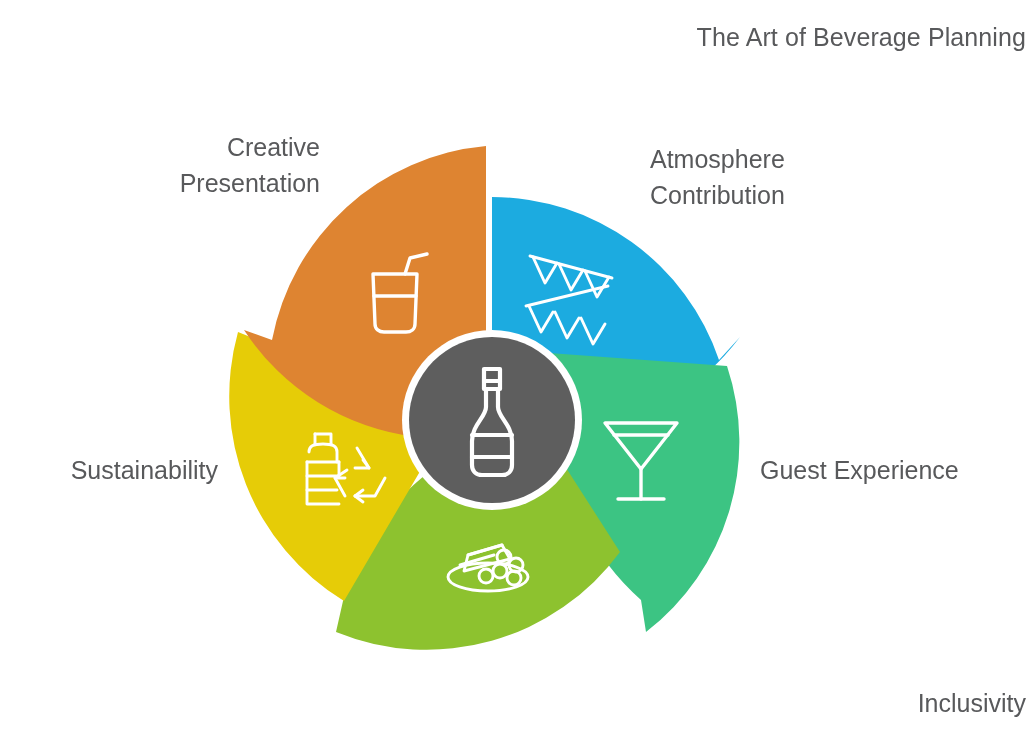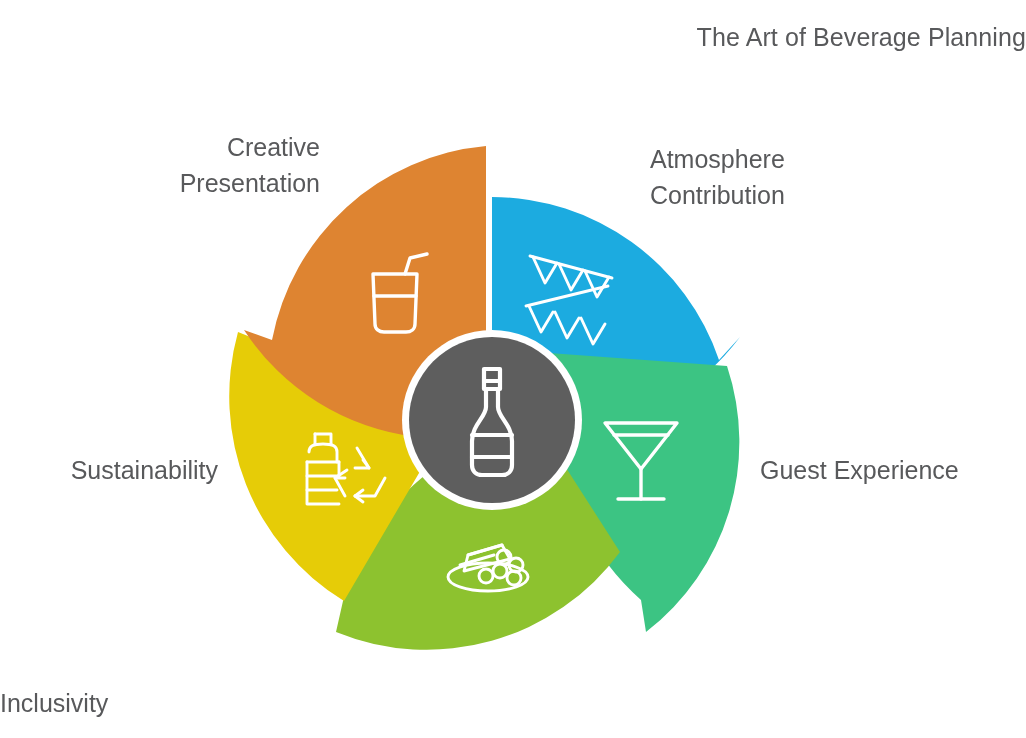--- a/index.html
+++ b/index.html
@@ -68,21 +68,21 @@
   .lbl-guest {
     left: 760px;
     top: 453px;
     text-align: left;
     width: 300px;
   }
   .lbl-inclusivity {
     left: 0;
     top: 686px;
     width: 1026px;
-    text-align: left;
+    text-align: right;
   }
   .icon-stroke {
     fill: none;
     stroke: #ffffff;
     stroke-width: 3.4;
     stroke-linecap: round;
     stroke-linejoin: round;
   }
   .icon-stroke-thin {
     fill: none;

